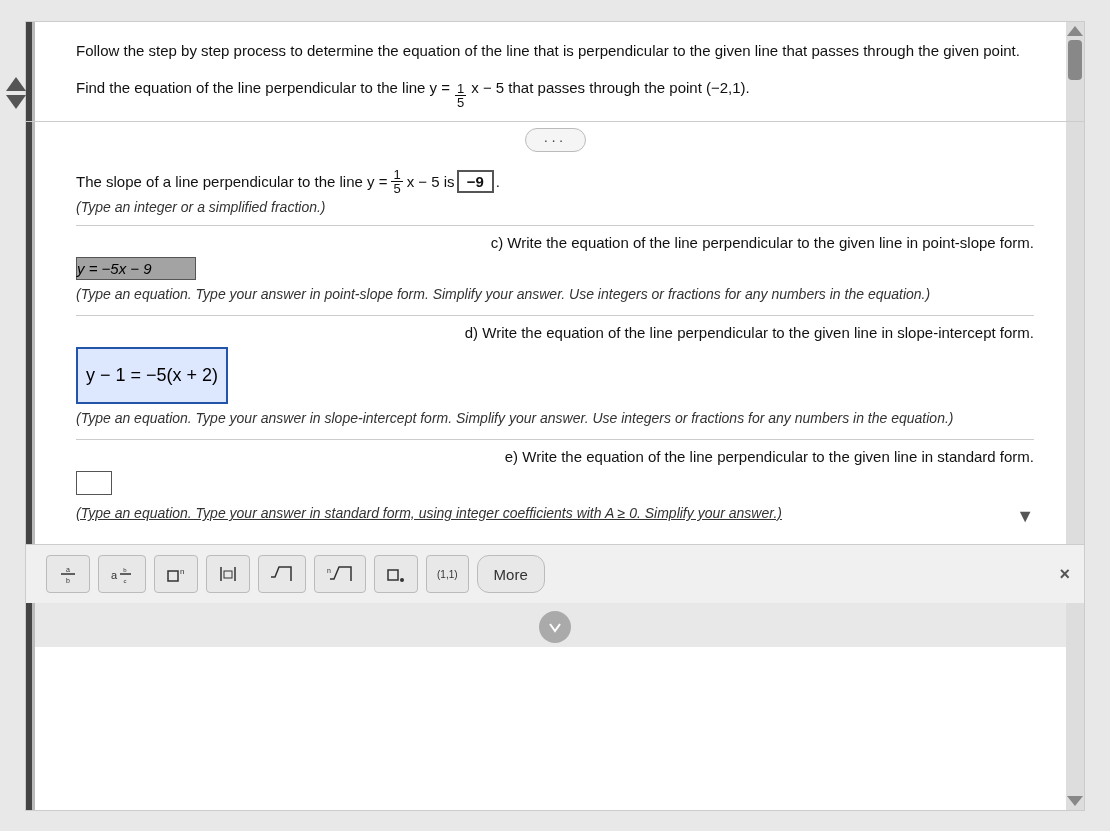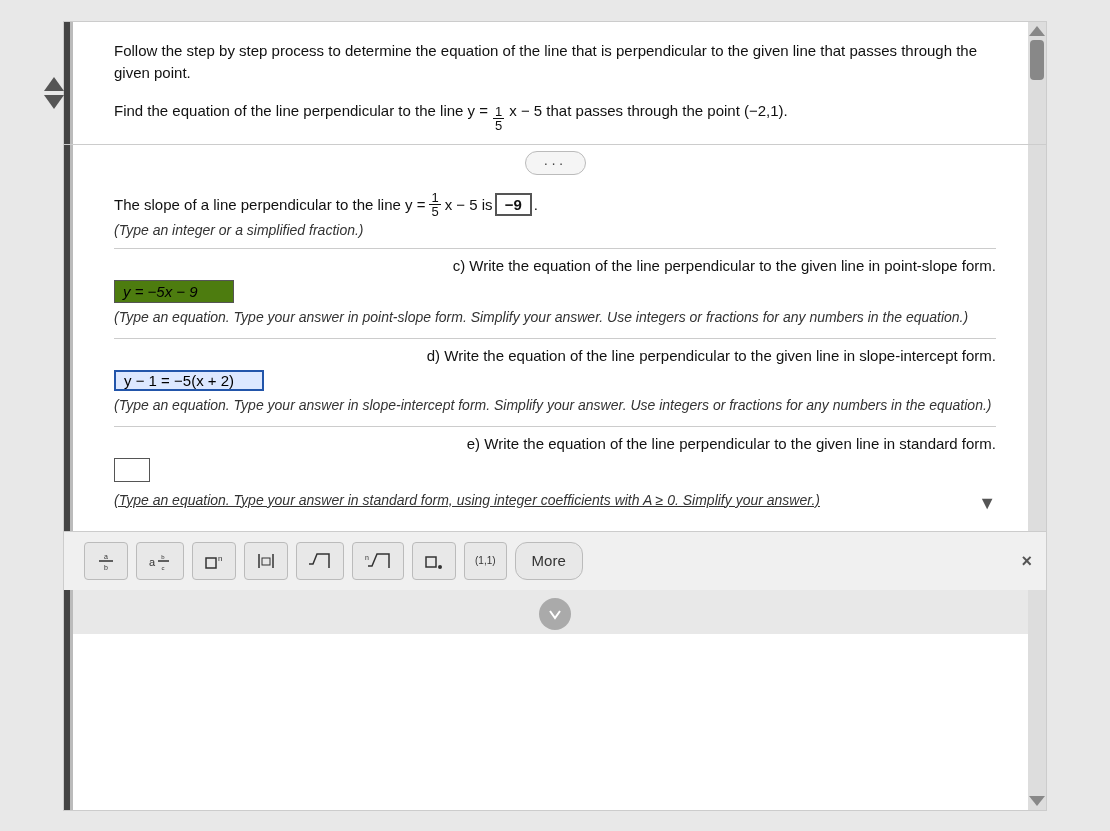--- a/index.html
+++ b/index.html
@@ -7,21 +7,21 @@
       background: #e8e8e8;
       font-family: Arial, sans-serif;
       font-size: 15px;
       display: flex;
       justify-content: center;
       align-items: center;
       min-height: 831px;
       width: 1110px;
     }
     .main-container {
-      width: 984px;
+      width: 1060px;
       background: #fff;
       border: 1px solid #ccc;
       position: relative;
       min-height: 790px;
       padding: 0;
     }
     .top-section {
       padding: 18px 50px 12px 50px;
       border-bottom: 1px solid #ccc;
       position: relative;
@@ -106,31 +106,31 @@
     .part-label {
       font-size: 15px;
       color: #111;
       margin-bottom: 6px;
       margin-top: 8px;
       text-align: right;
     }
     .equation-input {
       display: inline-block;
       border: 1.5px solid #555;
-      padding: 2px 8px;
-      font-size: 15px;
-      background: #4d7c0f;
+      padding: 2px 0;
+      font-size: 15px;
+      background: #a3a3a3;
       min-width: 120px;
       font-style: italic;
     }
     .equation-input-highlight {
       display: inline-block;
       border: 2px solid #2255aa;
-      padding: 0 8px;
-      font-size: 15px;
+      padding: 16px 8px;
+      font-size: 18px;
       background: #dde8ff;
       min-width: 150px;
     }
     .part-instruction {
       font-size: 14px;
       color: #333;
       margin-top: 4px;
       margin-bottom: 10px;
       font-style: italic;
       line-height: 1.5;

